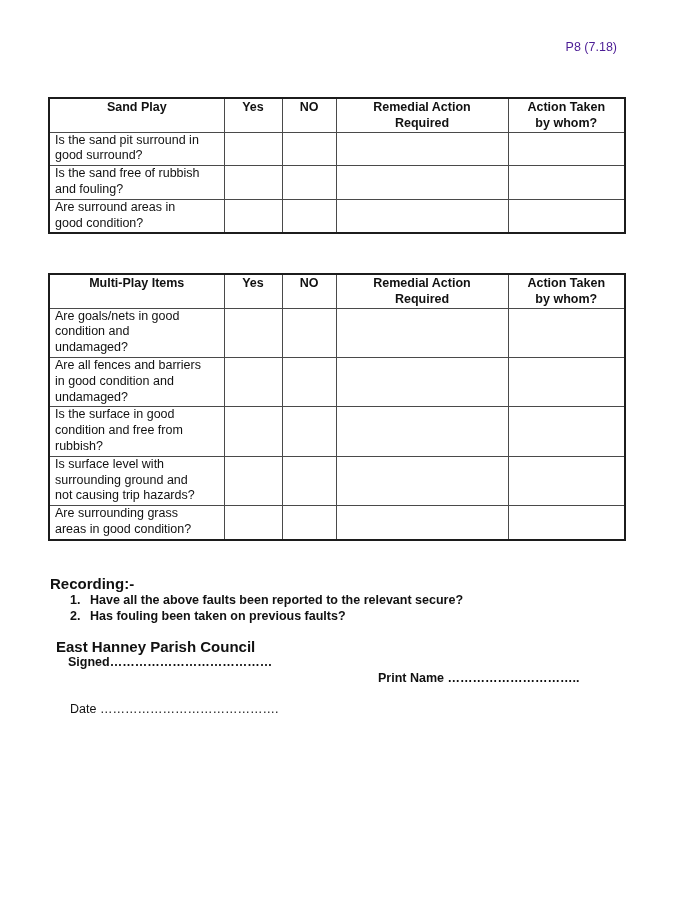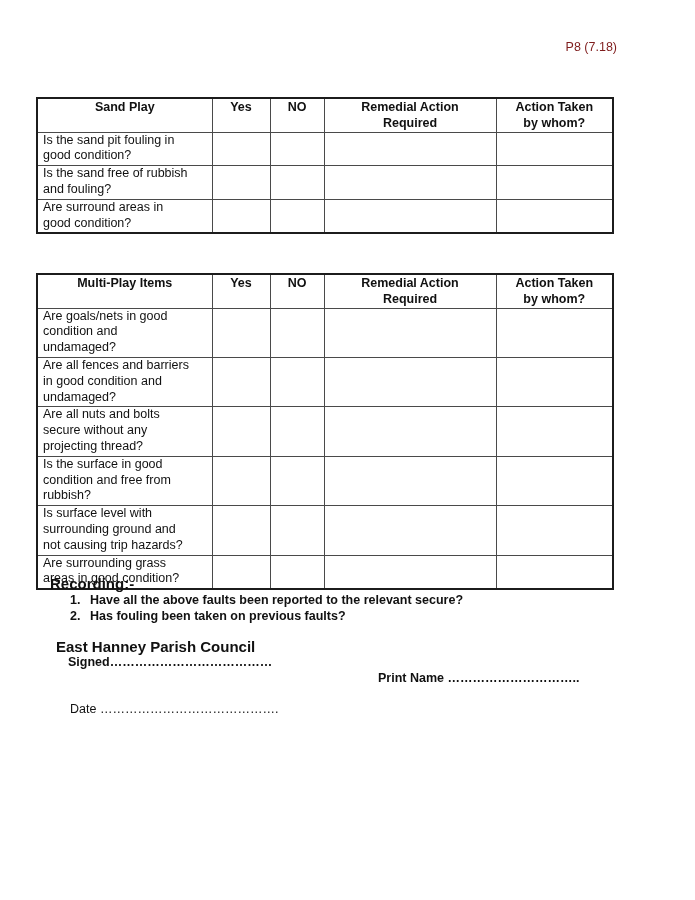--- a/index.html
+++ b/index.html
@@ -13,23 +13,23 @@
     color: #111111;
     overflow: hidden;
   }
   .page-code {
     position: absolute;
     top: 40px;
     right: 78px;
     font-size: 12.5px;
     line-height: 15px;
     font-weight: 400;
-    color: #7f1d1d;
-  }
-  .tbl-wrap { position: absolute; left: 36px; }
+    color: #4c1d95;
+  }
+  .tbl-wrap { position: absolute; left: 48px; }
   .tbl-wrap.t1 { top: 97px; }
   .tbl-wrap.t2 { top: 273px; }
   table.check-table {
     border-collapse: collapse;
     table-layout: fixed;
     width: 576px;
     border: 2px solid #1c1c1c;
     font-size: 12.5px;
     line-height: 15.8px;
   }
@@ -93,21 +93,21 @@
           <th>Yes</th>
           <th>NO</th>
           <th>Remedial Action
 Required</th>
           <th>Action Taken
 by whom?</th>
         </tr>
       </thead>
       <tbody>
         <tr>
-          <td class="q">Is the sand pit fouling in good condition?</td>
+          <td class="q">Is the sand pit surround in good surround?</td>
           <td></td>
           <td></td>
           <td></td>
           <td></td>
         </tr>
         <tr>
           <td class="q">Is the sand free of rubbish and fouling?</td>
           <td></td>
           <td></td>
           <td></td>
@@ -153,27 +153,20 @@
           <td></td>
         </tr>
         <tr>
           <td class="q">Are all fences and barriers in good condition and undamaged?</td>
           <td></td>
           <td></td>
           <td></td>
           <td></td>
         </tr>
         <tr>
-          <td class="q">Are all nuts and bolts secure without any projecting thread?</td>
-          <td></td>
-          <td></td>
-          <td></td>
-          <td></td>
-        </tr>
-        <tr>
           <td class="q">Is the surface in good condition and free from rubbish?</td>
           <td></td>
           <td></td>
           <td></td>
           <td></td>
         </tr>
         <tr>
           <td class="q">Is surface level with surrounding ground and not causing trip hazards?</td>
           <td></td>
           <td></td>

